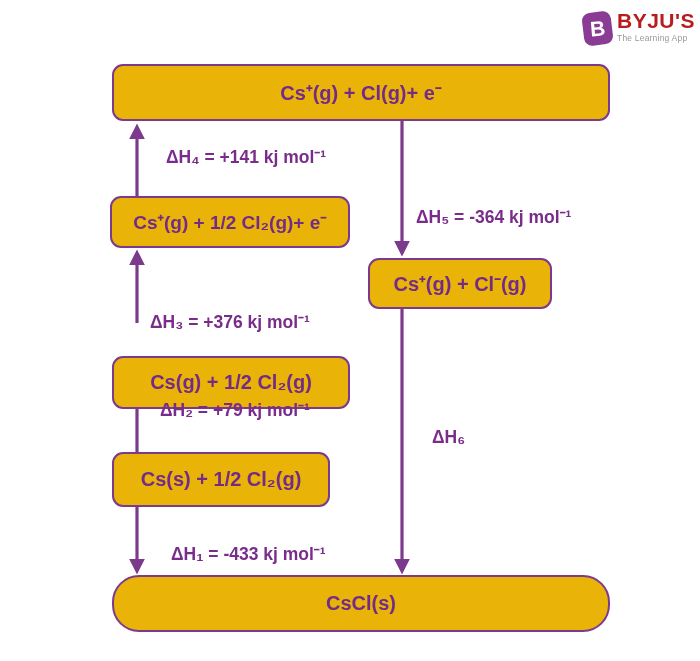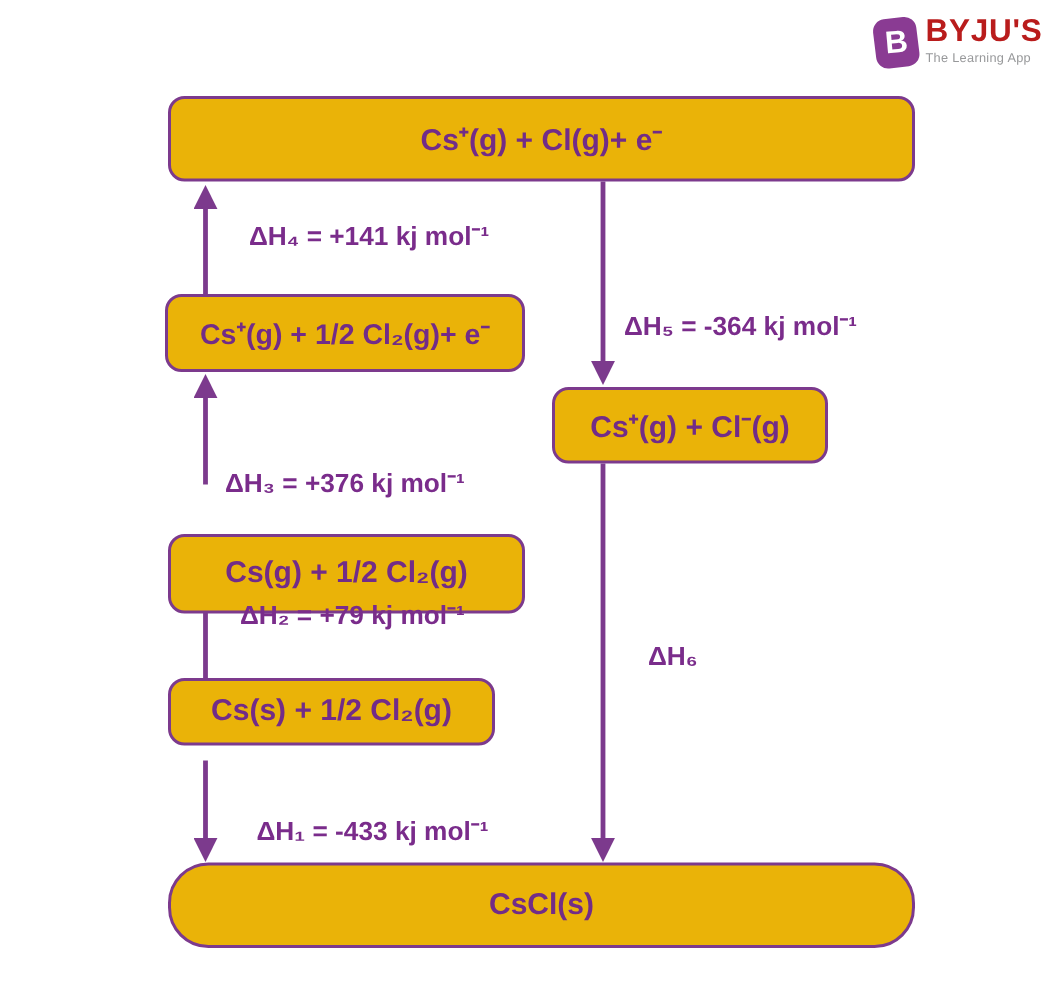--- a/index.html
+++ b/index.html
@@ -20,21 +20,21 @@
   
   .box{
     position:absolute;box-sizing:border-box;
     background:#eab308;border:2.6px solid #7C3A8D;border-radius:11px;
     display:flex;align-items:center;justify-content:center;
     color:#722C88;font-weight:bold;font-size:20px;white-space:nowrap;
   }
   #box-top    {left:112px;top:64px; width:498px;height:57px;}
   #box-left2  {left:110px;top:196px;width:240px;height:52px;font-size:19px;}
   #box-left3  {left:112px;top:330px;width:238px;height:53px;margin-top:26px;}
-  #box-left4  {left:112px;top:452px;width:218px;height:45px;}
+  #box-left4  {left:112px;top:452px;width:218px;height:55px;}
   #box-right  {left:368px;top:258px;width:184px;height:51px;}
   #box-bottom {left:112px;top:575px;width:498px;height:57px;border-radius:27px;}
   
   .dh{
     position:absolute;color:#7A2C8B;font-weight:bold;font-size:17.5px;white-space:nowrap;
   }
   #dh4{left:166px;top:144px;}
   #dh5{left:416px;top:204px;}
   #dh3{left:150px;top:281px;margin-top:28px;}
   #dh2{left:160px;top:397px;}

